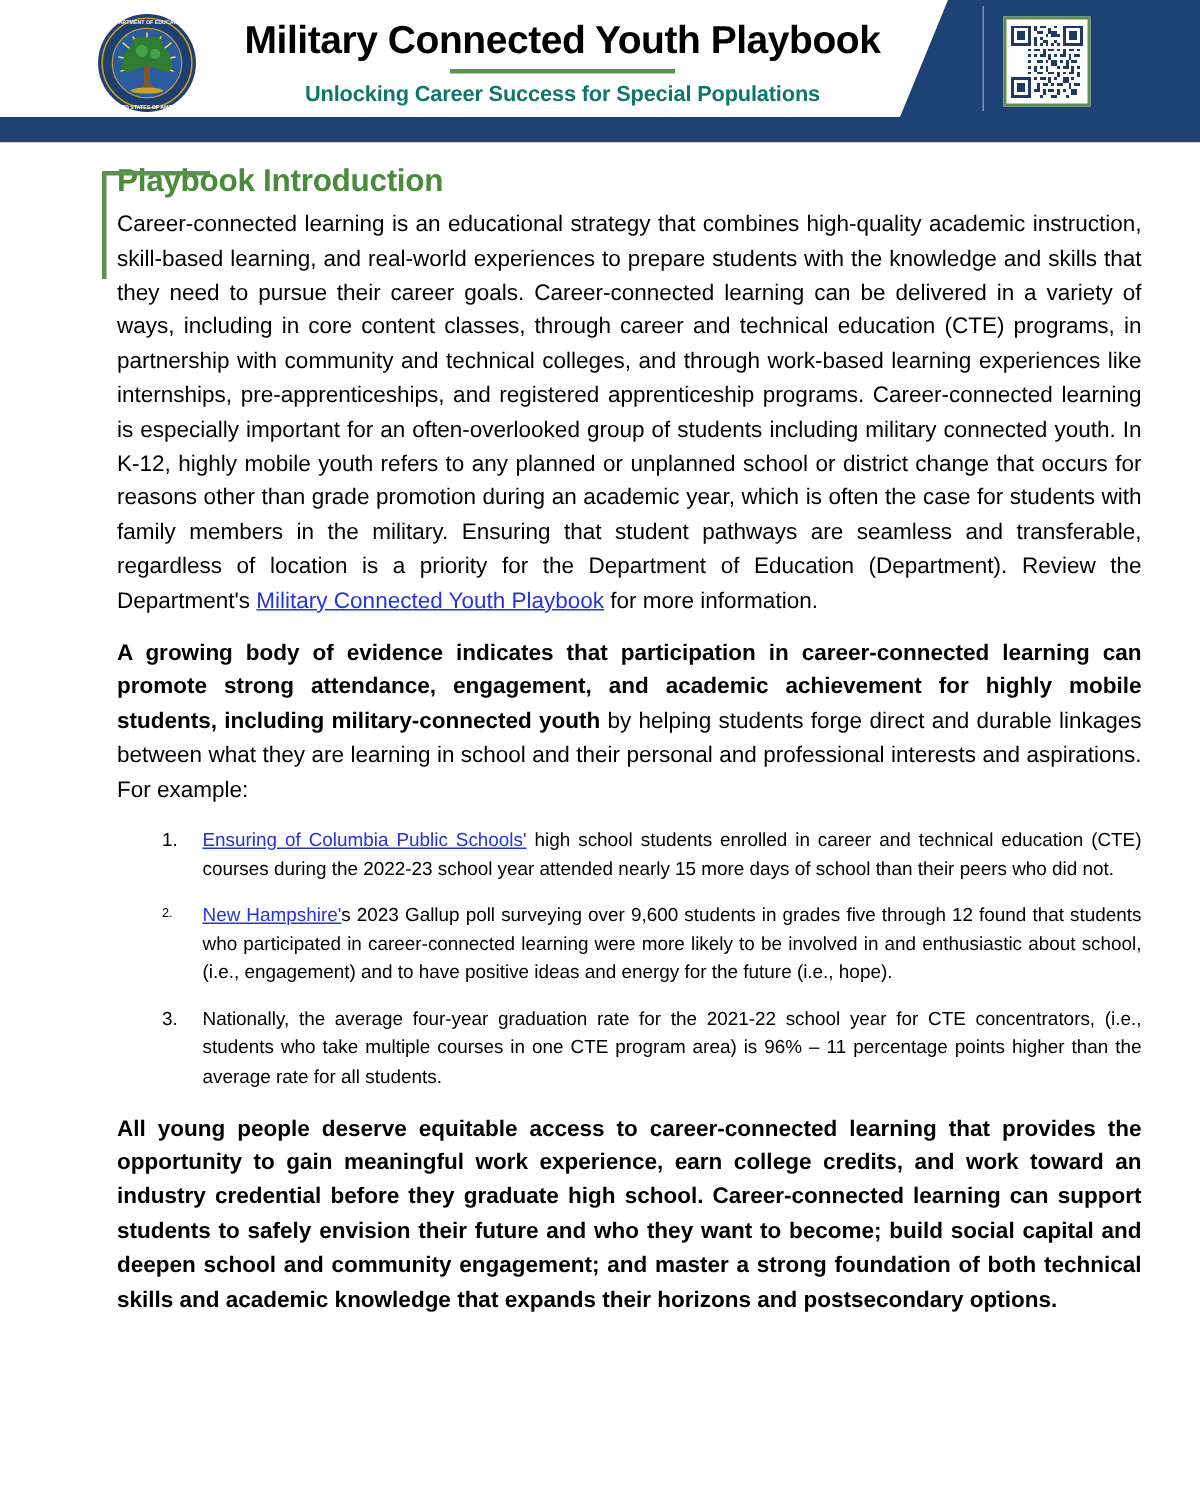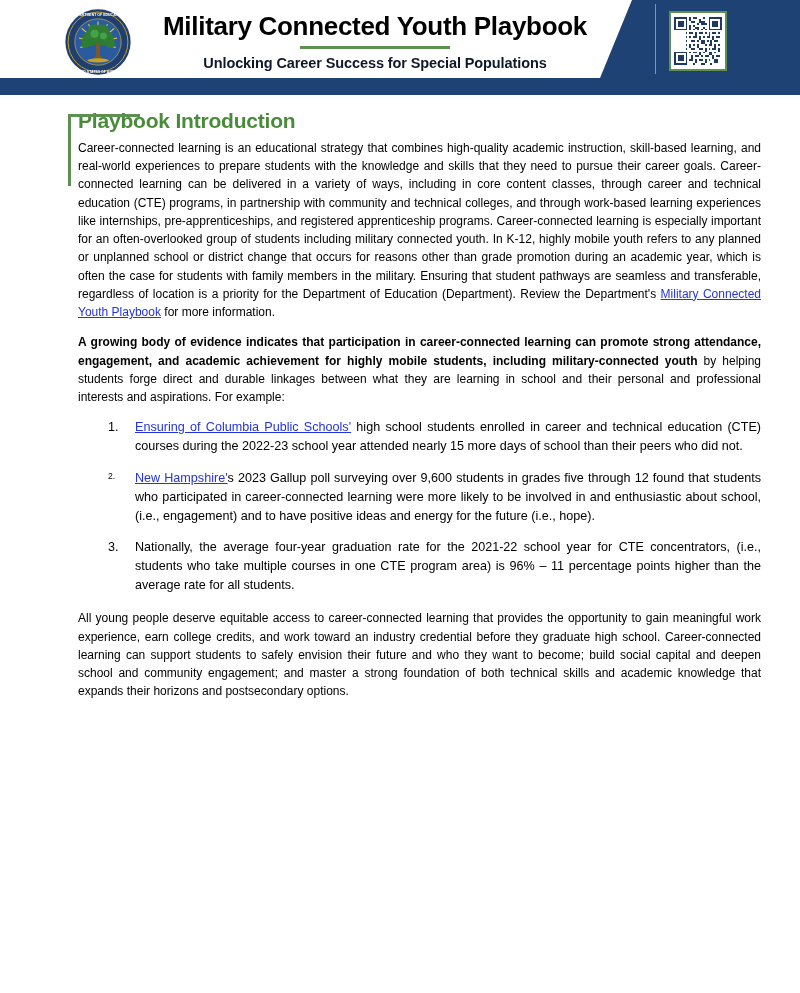--- a/index.html
+++ b/index.html
@@ -79,21 +79,21 @@
     width: 150px;
     height: 3px;
     background: #5e9150;
     margin: 4px auto 6px auto;
   }
   .header-subtitle {
     font-family: "Liberation Sans Narrow", "Liberation Sans", sans-serif;
     font-size: 14.5px;
     font-weight: bold;
     letter-spacing: -0.1px;
-    color: #0f172a;
+    color: #0f766e;
     white-space: nowrap;
   }
 
   .qr-box {
     position: absolute;
     left: 669px;
     top: 11px;
     width: 58px;
     height: 60px;
     border: 2px solid #5e9150;
@@ -136,21 +136,21 @@
 
   .section-title {
     font-size: 21px;
     font-weight: bold;
     color: #4a8b3b;
     margin: 6px 0 6px 0;
     letter-spacing: -0.2px;
   }
 
   p.body-text {
-    font-size: 12px;
+    font-size: 15px;
     line-height: 1.52;
     text-align: justify;
     margin: 0 0 12px 0;
     color: #000000;
   }
   p.body-text.last { margin-bottom: 0; }
 
   .bold-lead { font-weight: bold; }
 
   a.doc-link {
@@ -180,21 +180,21 @@
     width: 22px;
     text-align: left;
     font-size: 12.6px;
   }
   .li-marker.small {
     font-size: 8.5px;
     top: 1px;
   }
 
   .list-block { margin: 0 55px 0 52px; padding-left: 10px; }
-  .tail-block { margin: 5px 55px 0 52px; padding-left: 10px; }
+  .tail-block { margin: 5px 55px 0 52px; padding-left: 10px; font-weight: bold; }
 </style>
 </head>
 <body>
 
 <div class="header">
 
   <div class="header-navy"></div>
   <div class="header-navy-bar"></div>
   <div class="header-divider-line"></div>
 

